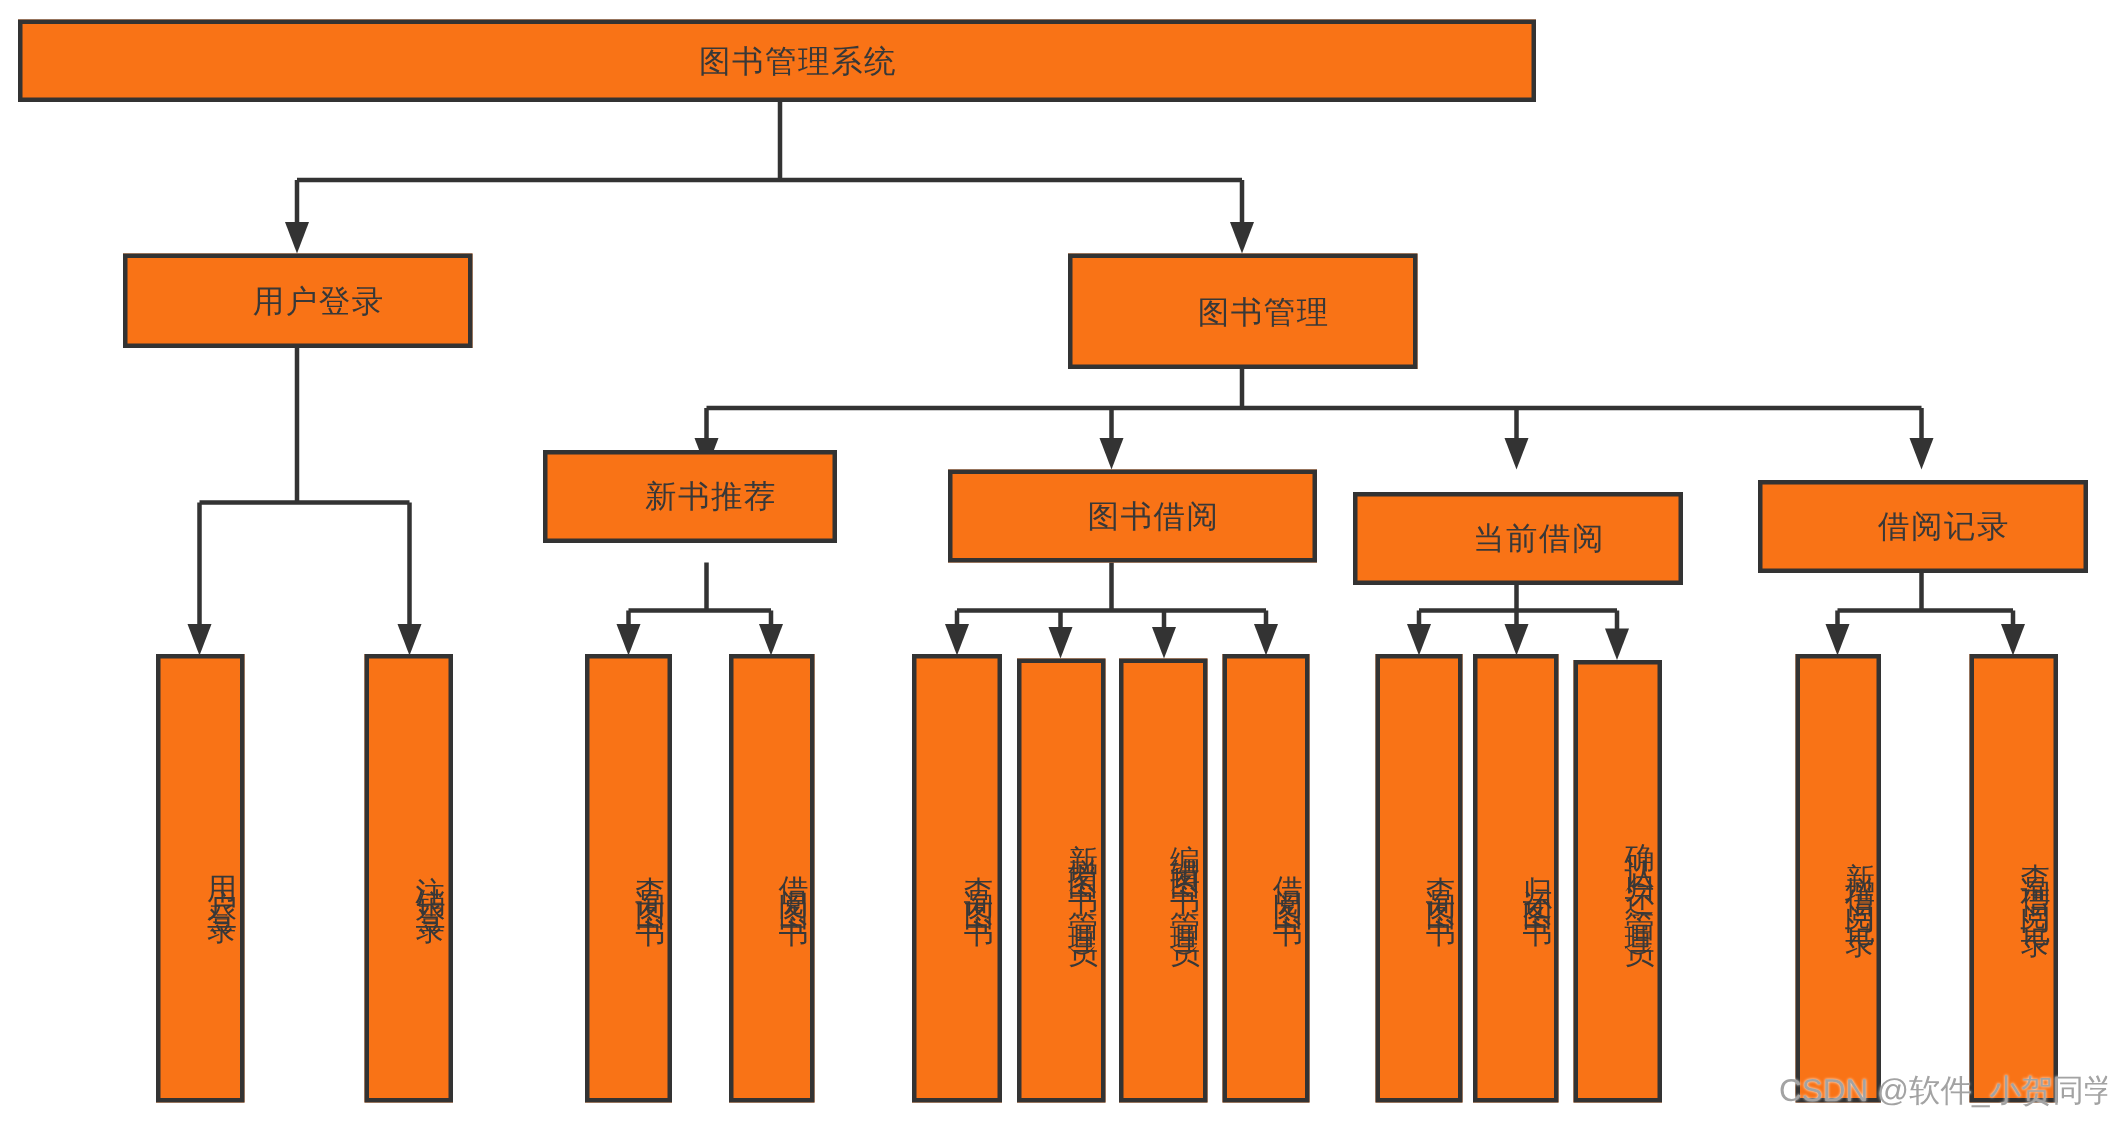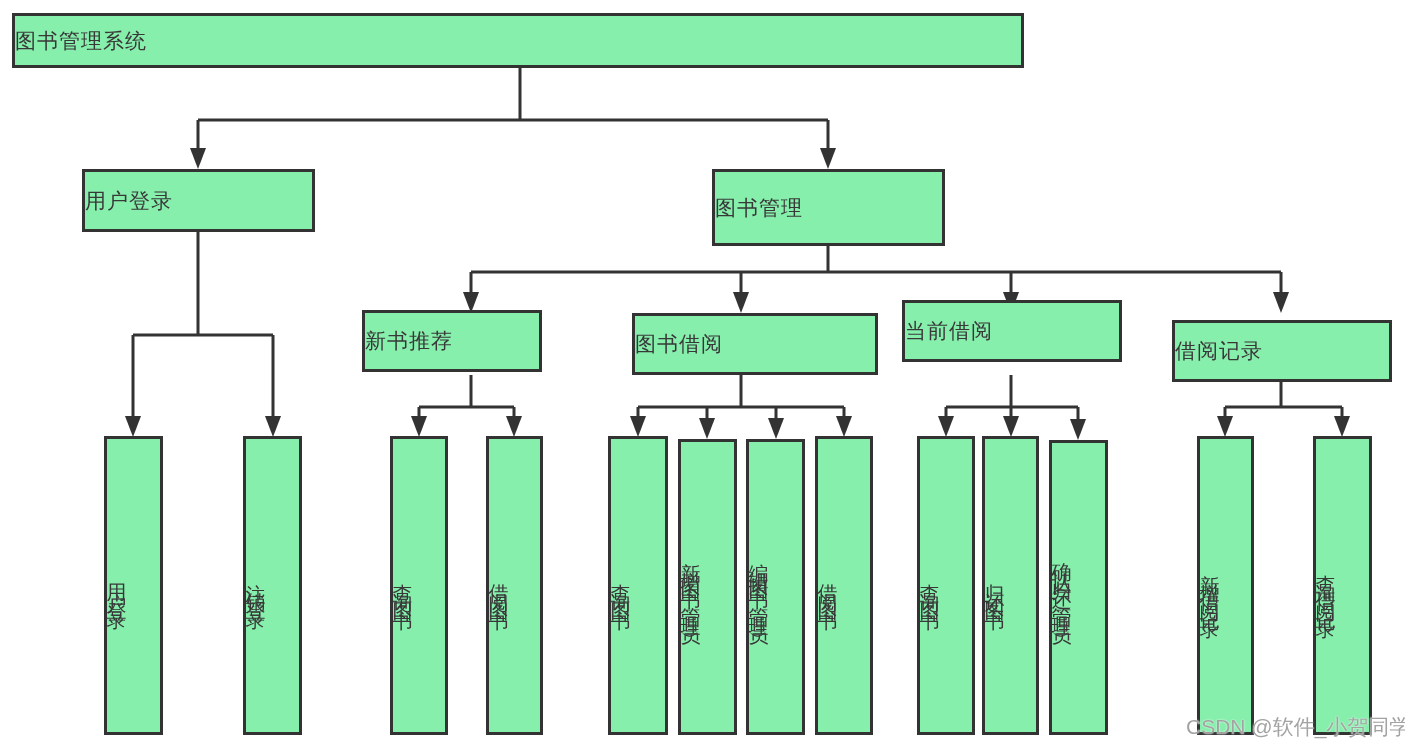--- a/index.html
+++ b/index.html
@@ -15,25 +15,27 @@
     position: absolute;
     left: 0; top: 0;
     width: 1405px; height: 747px;
     pointer-events: none;
   }
   .wires path.wire { stroke: #333333; stroke-width: 3; fill: none; }
   .wires use.arrow { fill: #333333; stroke: none; }
   .node {
     position: absolute;
     box-sizing: border-box;
-    background: #86efac;
+    background: #f97316;
     border: 3px solid #333333;
     display: flex;
     align-items: center;
+    justify-content: center;
     color: #383838;
+    padding-left: 28px;
   }
   .h-node > span {
     font-size: 21px;
     letter-spacing: 1px;
     white-space: nowrap;
   }
   .v-node > span {
     writing-mode: vertical-rl;
     text-orientation: mixed;
     font-size: 20px;
@@ -93,27 +95,27 @@
     <span>图书管理系统</span>
   </div>
 
   <div class="node h-node" style="left:82px; top:169px; width:233px; height:63px;">
     <span>用户登录</span>
   </div>
   <div class="node h-node" style="left:712px; top:169px; width:233px; height:77px;">
     <span>图书管理</span>
   </div>
 
-  <div class="node h-node" style="left:362px; top:310px; width:180px; height:62px;">
+  <div class="node h-node" style="left:362px; top:300px; width:196px; height:62px;">
     <span>新书推荐</span>
   </div>
   <div class="node h-node" style="left:632px; top:313px; width:246px; height:62px;">
     <span>图书借阅</span>
   </div>
-  <div class="node h-node" style="left:902px; top:300px; width:220px; height:62px;">
+  <div class="node h-node" style="left:902px; top:328px; width:220px; height:62px;">
     <span>当前借阅</span>
   </div>
   <div class="node h-node" style="left:1172px; top:320px; width:220px; height:62px;">
     <span>借阅记录</span>
   </div>
 
   <div class="node v-node" style="left:104px; top:436px; width:59px; height:299px;">
     <span>用户登录</span>
   </div>
   <div class="node v-node" style="left:243px; top:436px; width:59px; height:299px;">

